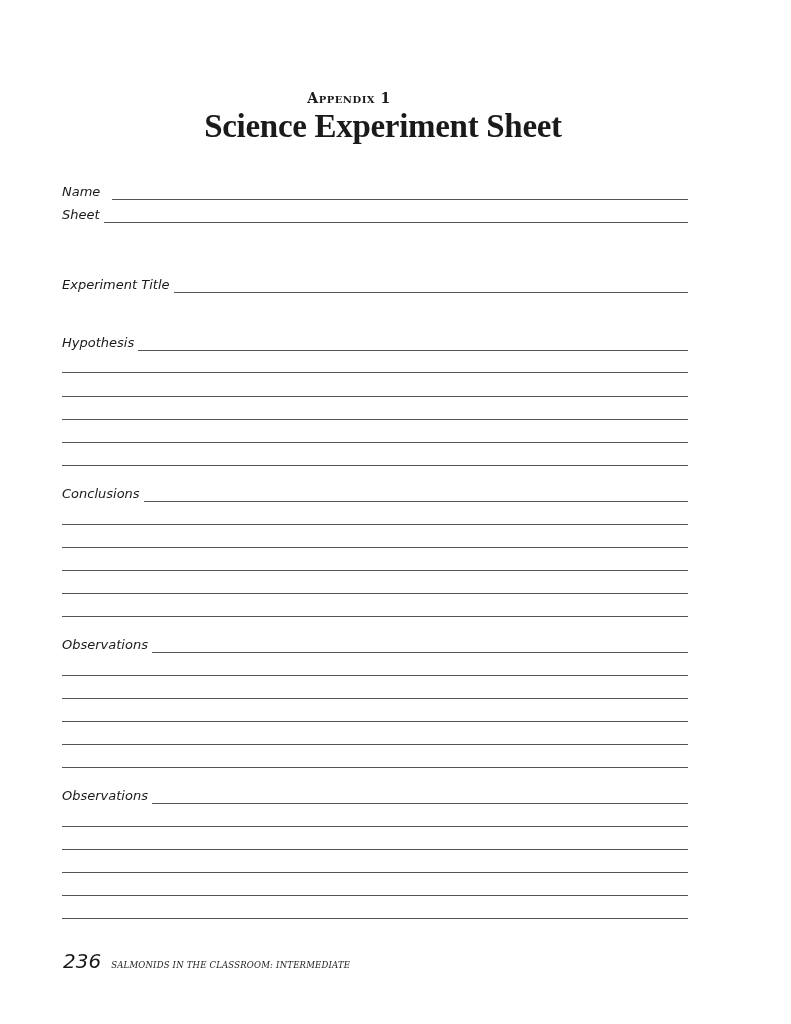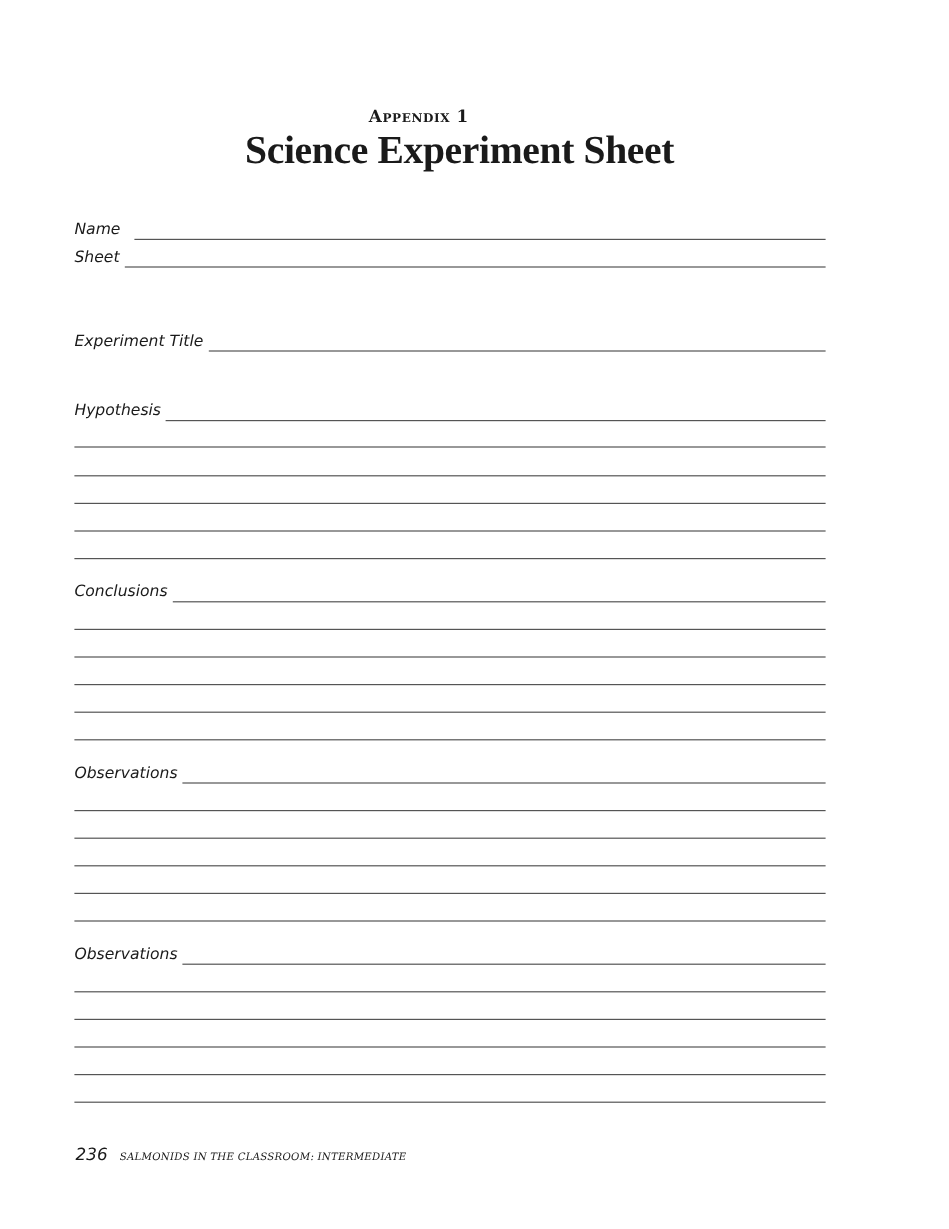--- a/index.html
+++ b/index.html
@@ -6,21 +6,21 @@
   body{width:791px;height:1024px;position:relative;overflow:hidden;font-family:"DejaVu Sans",sans-serif;color:#1a1a1a;}
   .appendix{position:absolute;left:0;width:698px;top:90px;text-align:center;font-family:"DejaVu Serif",serif;font-weight:bold;font-size:14px;letter-spacing:0.5px;}
   .appendix .sc{font-variant:small-caps;}
   .title{position:absolute;left:0;width:766px;top:108px;text-align:center;font-family:Liberation Serif, serif;font-weight:bold;font-size:33px;letter-spacing:-0.3px;}
   .row{position:absolute;left:62px;width:626px;height:20px;display:flex;align-items:flex-end;}
   .lbl{font-size:13px;line-height:14px;white-space:nowrap;padding-right:4px;margin-bottom:2px;font-style:italic;}
   .fill{flex:1;border-bottom:1.2px solid #555;height:0;margin-bottom:1px;}
   .gap{width:8px;}
   .line{position:absolute;left:62px;width:626px;border-bottom:1.2px solid #555;height:0;}
   .footer{position:absolute;left:63px;top:948px;display:flex;align-items:baseline;}
-  .pnum{font-family:"DejaVu Sans",sans-serif;font-style:italic;font-size:14px;margin-right:10px;}
+  .pnum{font-family:"DejaVu Sans",sans-serif;font-style:italic;font-size:20px;margin-right:10px;}
   .ftitle{font-family:"DejaVu Serif",serif;font-style:italic;font-size:8.5px;letter-spacing:0.2px;margin-top:12px;}
 </style>
 </head>
 <body>
 
 <div class="appendix"><span class="sc">Appendix 1</span></div>
 <div class="title">Science Experiment Sheet</div>
 
 <div class="row" style="top:181px">
   <span class="lbl">Name</span>

